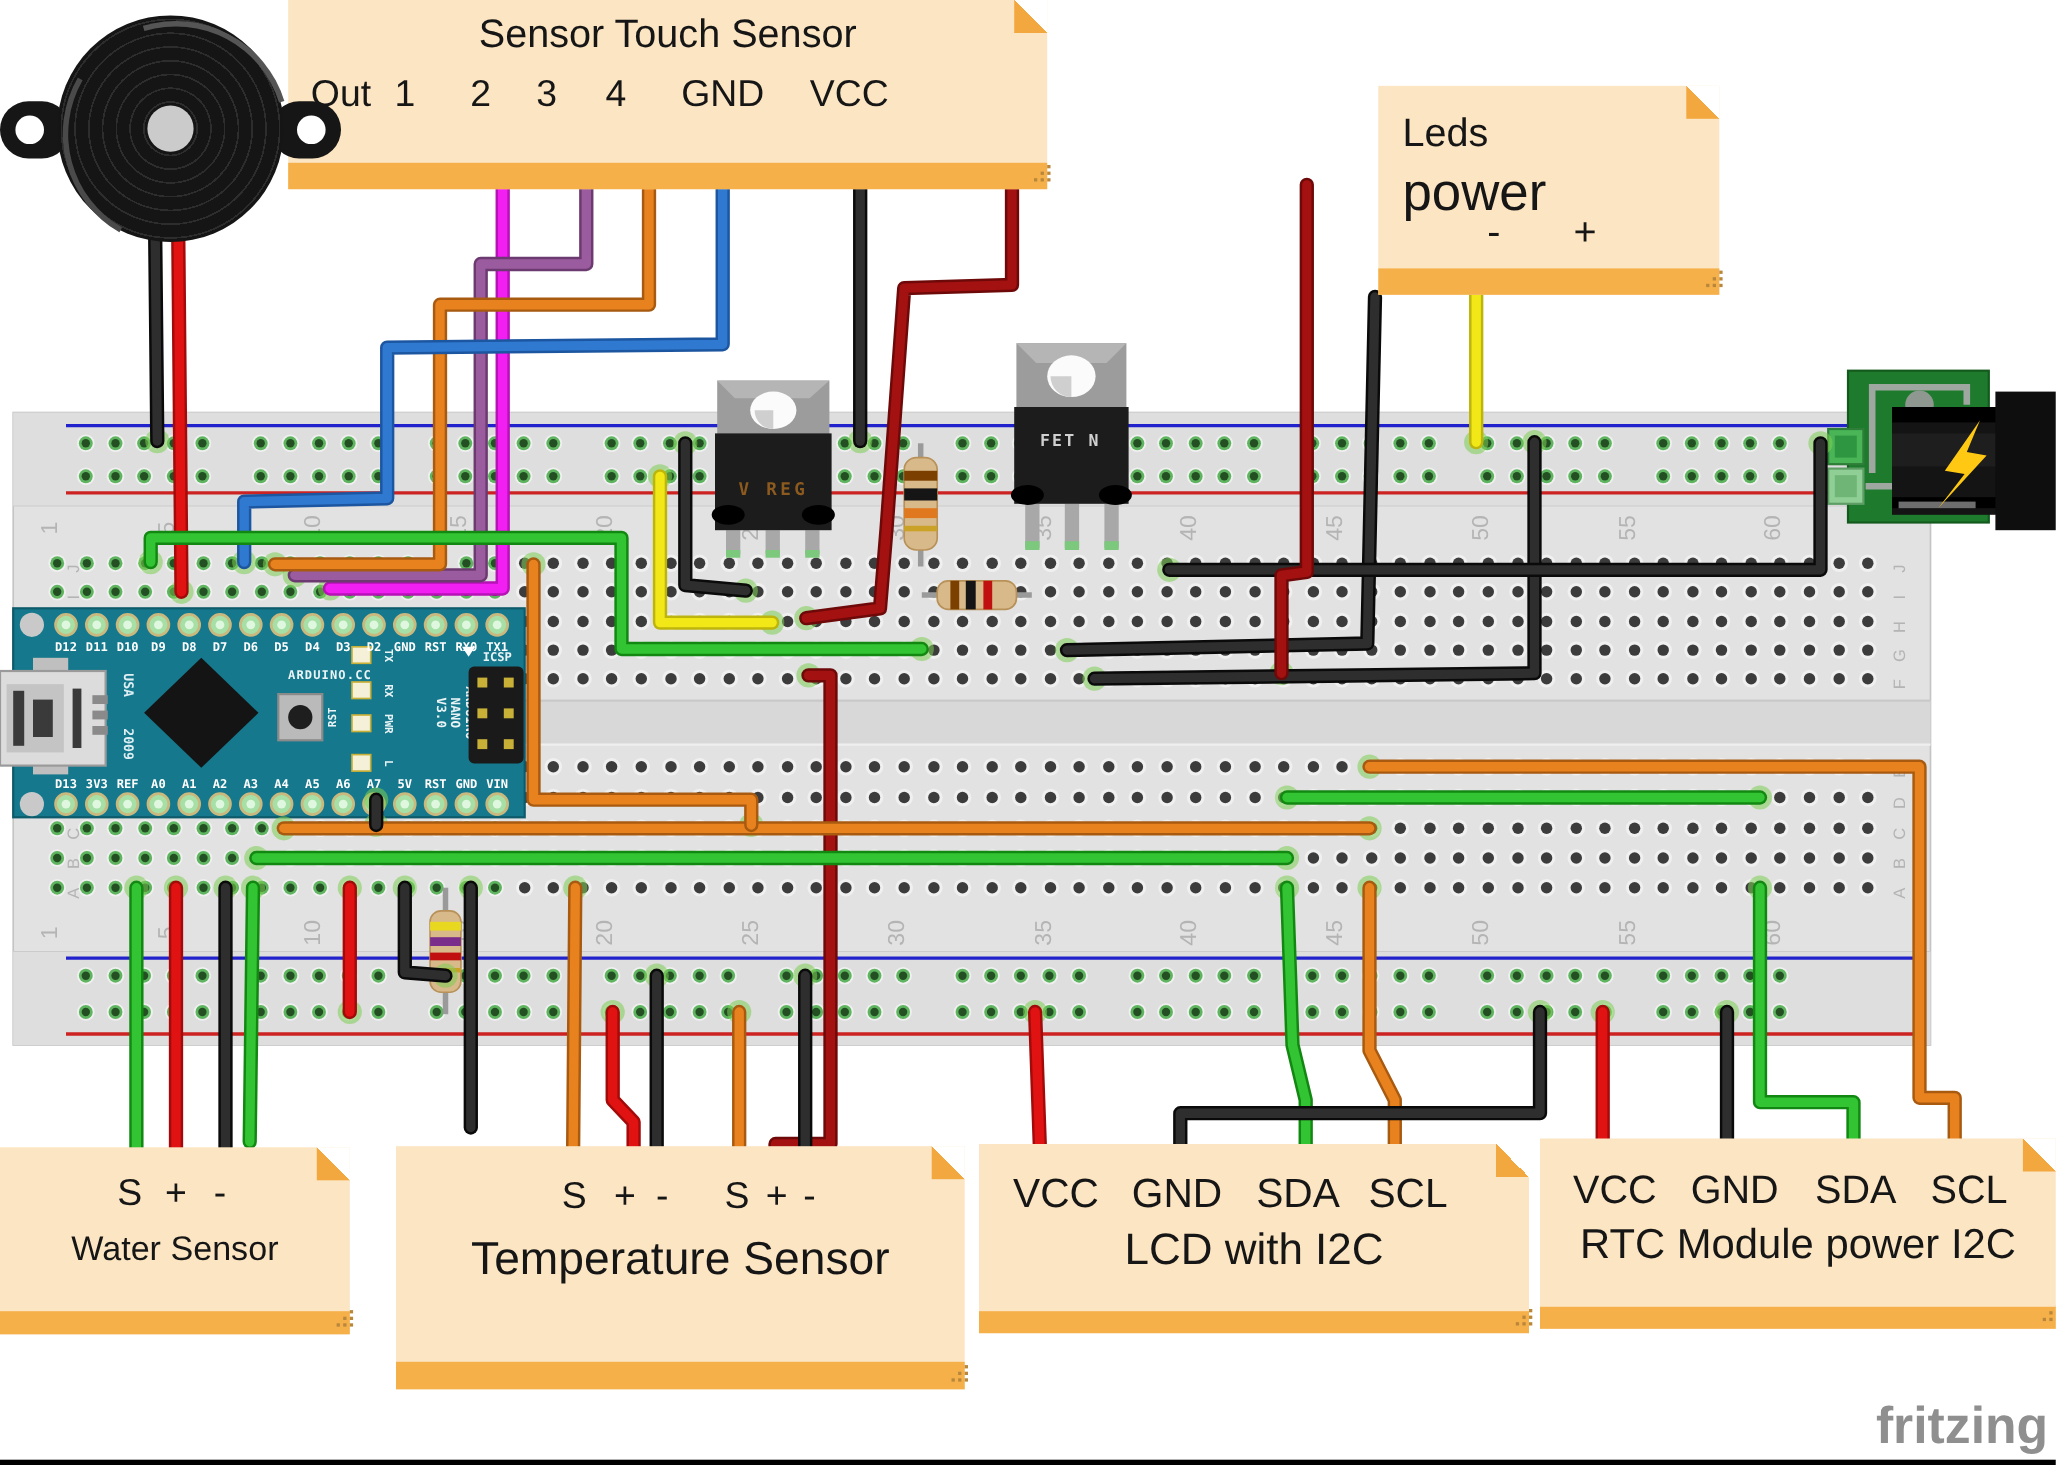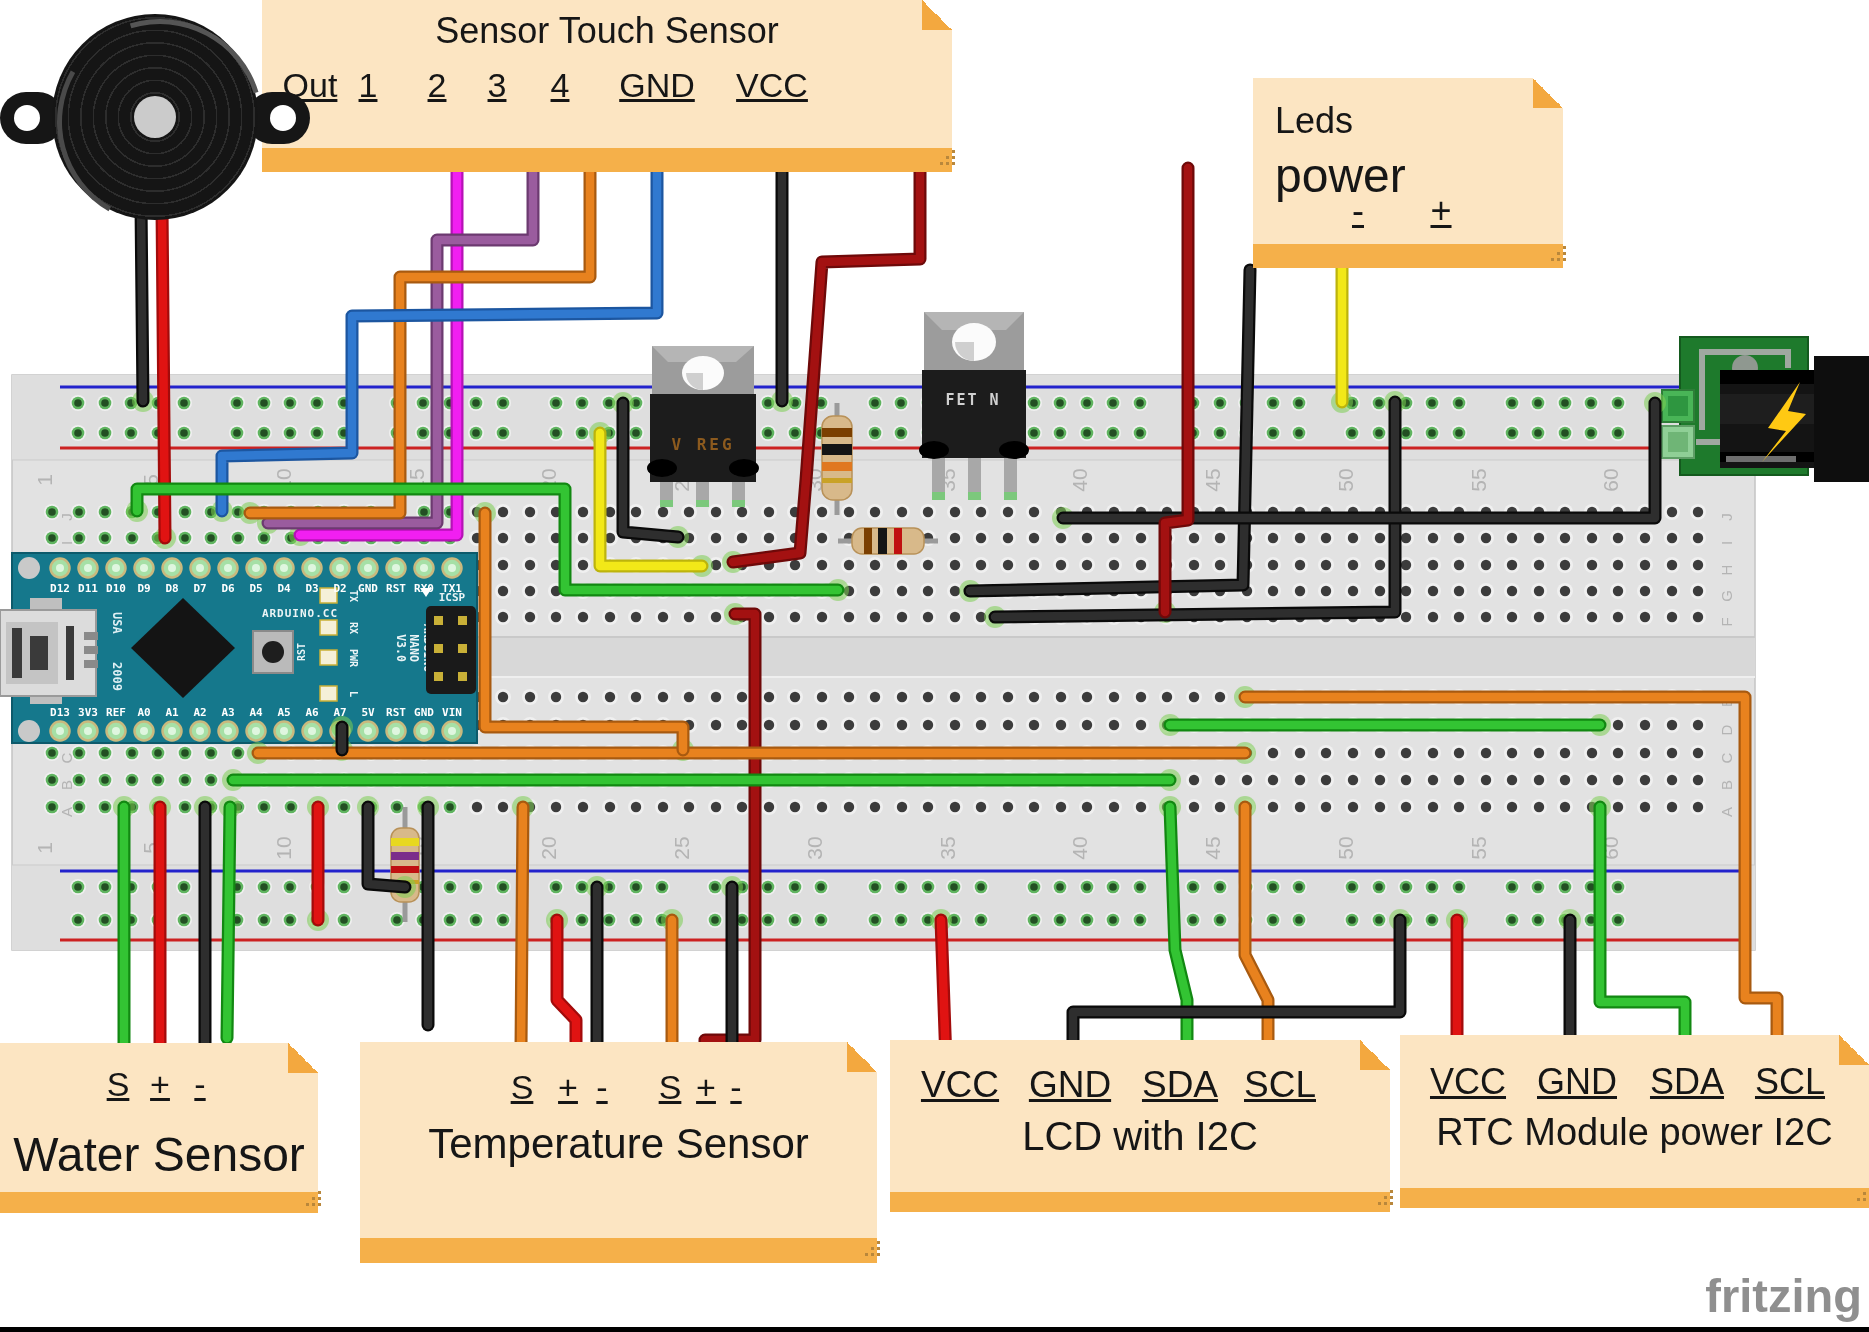--- a/index.html
+++ b/index.html
@@ -6,38 +6,38 @@
   #stage{position:relative;width:1869px;height:1332px;background:#ffffff;overflow:hidden;
          font-family:"Liberation Sans",sans-serif;}
   #board-svg{position:absolute;left:0;top:0;z-index:1;}
   .note{position:absolute;z-index:3;background:#FCE5C2;color:#161616;}
   .note .strip{position:absolute;left:0;right:0;bottom:0;background:#F5B04A;}
   .note .fold{position:absolute;top:0;right:0;width:30px;height:30px;
               background:linear-gradient(225deg,#ffffff 0 50%,#F3A83F 50% 100%);}
   .note .dots{position:absolute;right:9px;bottom:7px;width:3px;height:3px;background:#B9873B;
               box-shadow:6px 0 #B9873B,12px 0 #B9873B,6px -6px #B9873B,12px -6px #B9873B,12px -12px #B9873B;}
   .note .ntxt{position:absolute;white-space:nowrap;}
-  .ctr{transform:translateX(-50%);text-decoration:underline;}
+  .ctr{transform:translateX(-50%);}
   .note .title-c{left:0;right:0;text-align:center;}
   
   #note-touch{left:262px;top:0;width:690px;height:172px;}
   #note-touch .strip{height:24px;}
   #note-touch .title-c{top:10px;font-size:36px;}
   #note-touch .pin{top:66px;font-size:34px;}
   
   #note-leds{left:1253px;top:78px;width:310px;height:190px;}
   #note-leds .strip{height:24px;}
   #note-leds .l1{left:22px;top:22px;font-size:36px;}
   #note-leds .l2{left:22px;top:70px;font-size:48px;}
   #note-leds .pin{top:112px;font-size:36px;}
   
   #note-water{left:0;top:1043px;width:318px;height:170px;}
   #note-water .strip{height:21px;}
   #note-water .pin{top:22px;font-size:34px;}
-  #note-water .title-c{top:84px;font-size:48px;}
+  #note-water .title-c{top:74px;font-size:31px;}
   
   #note-temp{left:360px;top:1042px;width:517px;height:221px;}
   #note-temp .strip{height:25px;}
   #note-temp .pin{top:26px;font-size:34px;}
   #note-temp .title-c{top:78px;font-size:42px;}
   
   #note-lcd{left:890px;top:1040px;width:500px;height:172px;}
   #note-lcd .strip{height:20px;}
   #note-lcd .pin{top:24px;font-size:37px;}
   #note-lcd .title-c{top:74px;font-size:40px;}

